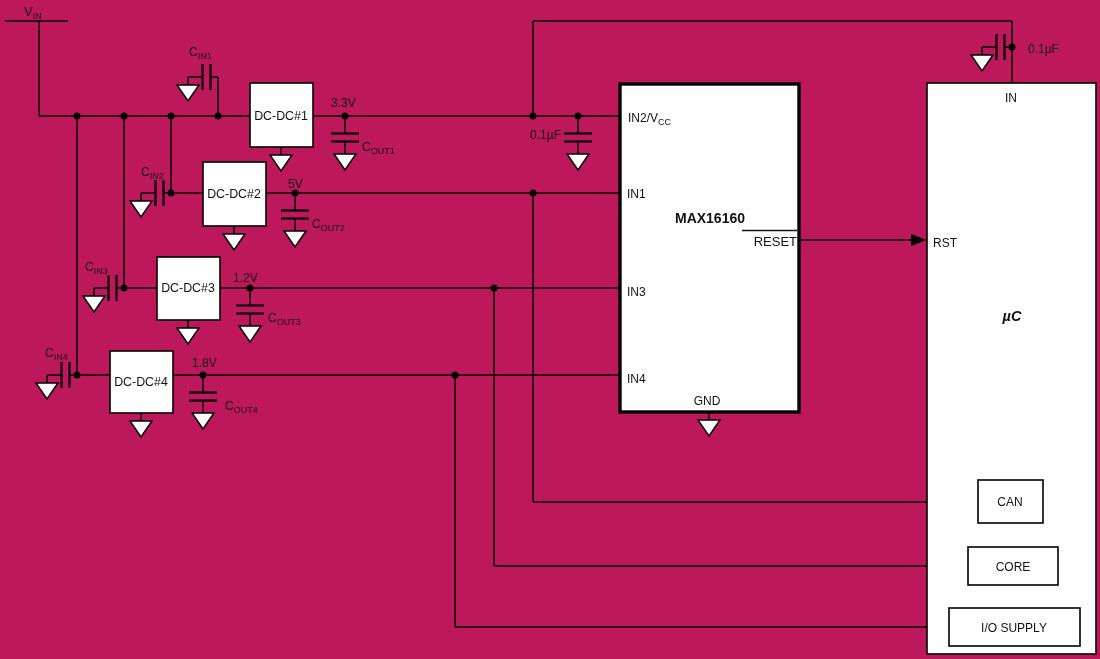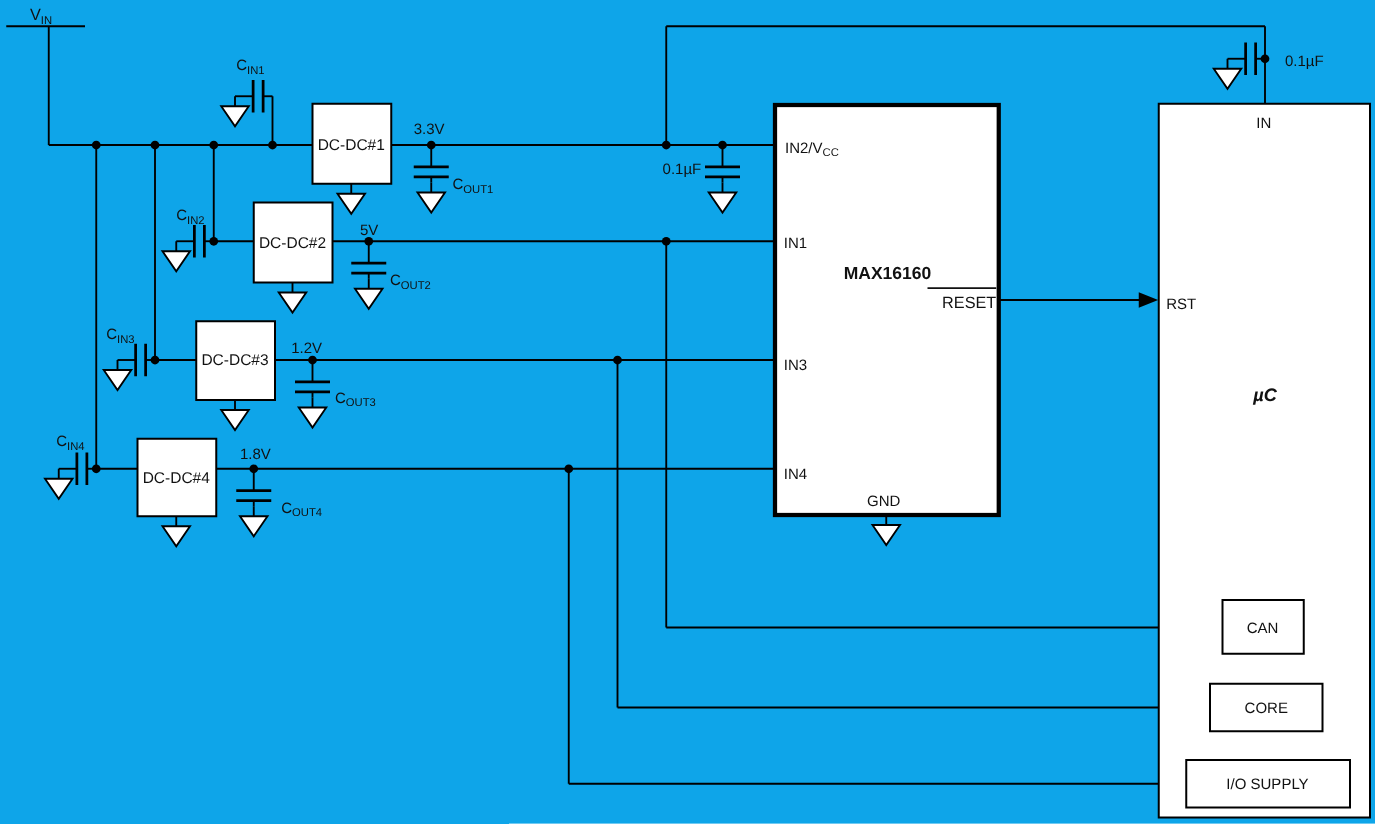--- a/index.html
+++ b/index.html
@@ -1,16 +1,16 @@
 <!DOCTYPE html>
 <html><head>
 <meta charset="utf-8">
 <style>
   html,body{margin:0;padding:0;background:#ffffff;}
-  .stage{width:1100px;height:659px;background:#0ea5e9;position:relative;}
+  .stage{width:1100px;height:659px;background:#be185d;position:relative;}
   svg{display:block;}
   .wire{stroke:#000;stroke-width:1.5;fill:none;}
   .boxthin{fill:#fff;stroke:#000;stroke-width:1.6;}
   .boxthick{fill:#fff;stroke:#000;stroke-width:3.4;}
   .dot{fill:#000;stroke:none;}
   .solid{fill:#000;stroke:none;}
   text{font-family:"Liberation Sans","DejaVu Sans",sans-serif;font-size:12px;fill:#111;}
   .sub{font-size:9px;}
   .blocklabel{font-size:12.4px;}
   .chipname{font-size:14px;font-weight:bold;}

